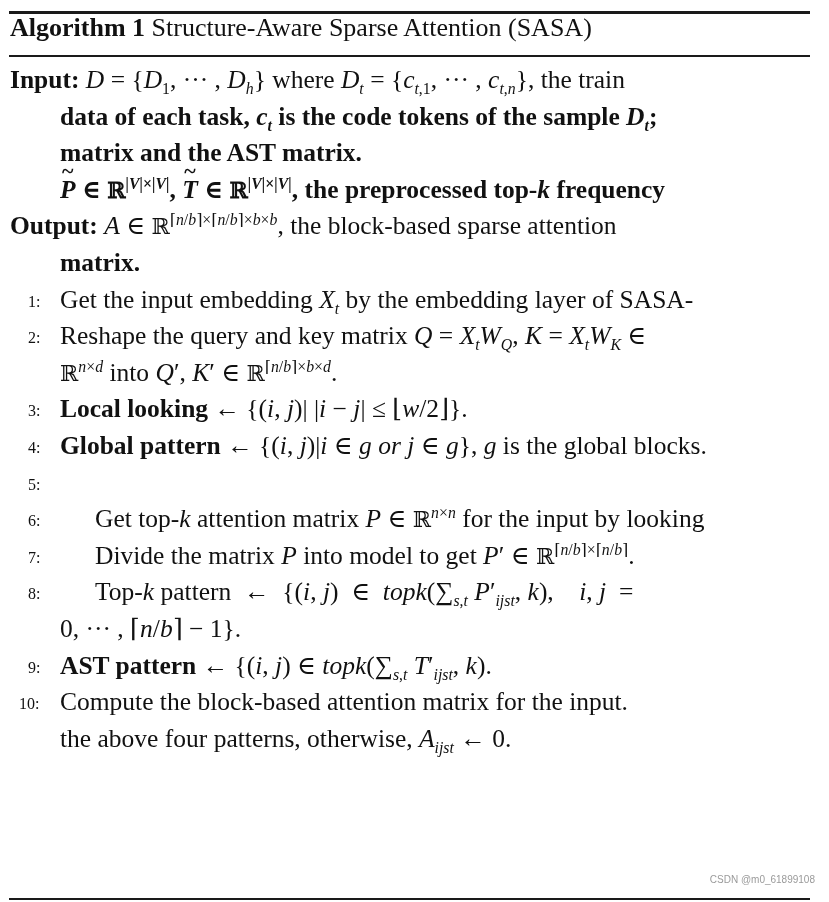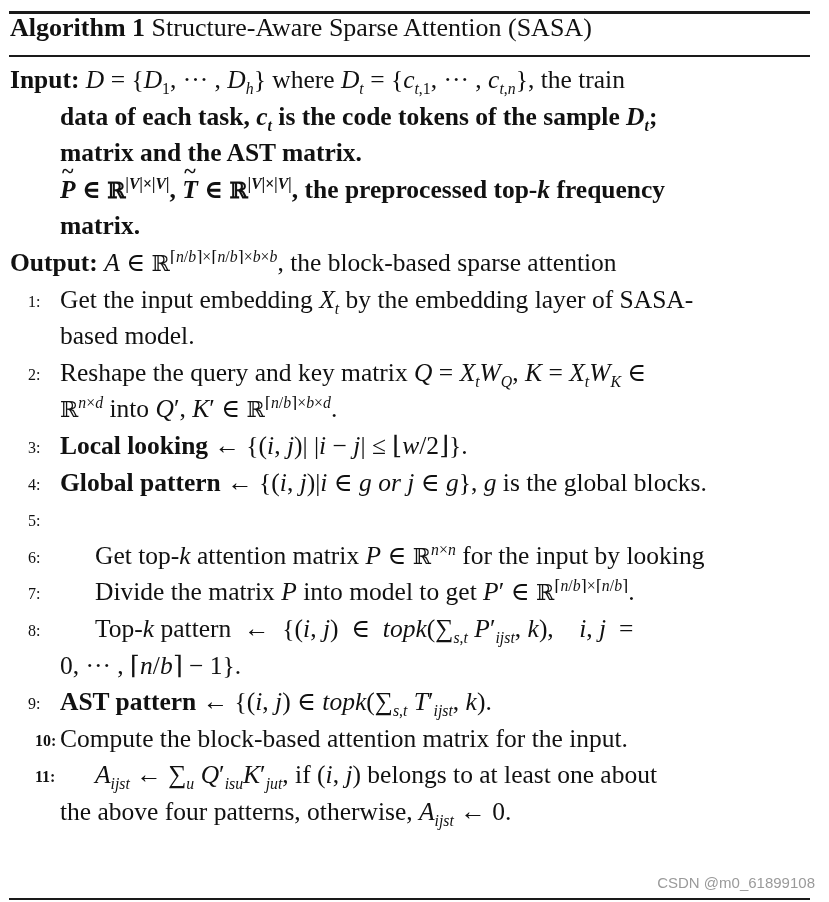--- a/index.html
+++ b/index.html
@@ -11,27 +11,27 @@
   .rule.bot { top:898px; height:1.5px; }
   .title { position:absolute; left:10px; top:8px; font-size:26px; line-height:40px; white-space:nowrap; }
   .title b { font-weight:bold; }
   .body { position:absolute; left:10px; top:62px; width:800px; font-size:25.5px; line-height:36.6px; }
   .line { position:relative; white-space:nowrap; height:36.6px; }
   .wrapline { padding-left:50px;font-weight:bold; }
   .kw { font-weight:bold; }
   .lnum { position:absolute; font-size:16px; top:2px; }
   .step { padding-left:50px; }
   .step .lnum { left:18px; }
-  .step.two .lnum { left:25px;font-weight:bold; }
+  .step.two .lnum { left:9px; }
   .ind { padding-left:85px; }
   i, .m { font-style:italic; }
   .bb { font-style:normal; font-family:"DejaVu Serif",serif; font-size:22px; }
   sup, sub { font-size:62%; line-height:0; }
   .watermark { position:absolute; right:14px; top:874px; font-family:"Liberation Sans","DejaVu Sans",sans-serif;
-               font-size:15px; color:#9a9a9a; }
+               font-size:10px; color:#9a9a9a; }
   .tilde { position:relative; display:inline-block; }
   .tilde::before { content:"~"; position:absolute; top:-19px; left:2px; font-size:22px; font-style:normal; }
 </style>
 </head>
 <body>
 
 <div class="rule top"></div>
 <div class="title">
   <b>Algorithm 1</b>
   <span>Structure-Aware Sparse Attention (SASA)</span>
@@ -47,34 +47,31 @@
   <div class="line wrapline">
     <span>data of each task, </span><i>c<sub>t</sub></i><span> is the code tokens of the sample </span><i>D<sub>t</sub></i>;
   </div>
   <div class="line wrapline">
     <span>matrix and the AST matrix.</span>
   </div>
   <div class="line wrapline">
     <i class="tilde">P</i> ∈ <span class="bb">ℝ</span><sup><i>|V|</i>×<i>|V|</i></sup>, <i class="tilde">T</i> ∈ <span class="bb">ℝ</span><sup><i>|V|</i>×<i>|V|</i></sup><span>, the preprocessed top-</span><i>k</i><span> frequency</span>
   </div>
 
-  <div class="line wrapline">
-    <span>matrix.</span>
-  </div>
   <div class="line">
     <span class="kw">Output:</span>
     <i>A</i> ∈ <span class="bb">ℝ</span><sup>⌈<i>n</i>/<i>b</i>⌉×⌈<i>n</i>/<i>b</i>⌉×<i>b</i>×<i>b</i></sup><span>, the block-based sparse attention</span>
+  </div>
+  <div class="line wrapline">
+    <span>matrix.</span>
   </div>
 
   <div class="line step">
     <span class="lnum">1:</span>
     <span>Get the input embedding </span><i>X<sub>t</sub></i><span> by the embedding layer of SASA-</span>
-  </div>
-  <div class="line step">
-    <span>based model.</span>
   </div>
 
   <div class="line step">
     <span class="lnum">2:</span>
     <span>Reshape the query and key matrix </span><i>Q</i> = <i>X<sub>t</sub>W<sub>Q</sub></i>, <i>K</i> = <i>X<sub>t</sub>W<sub>K</sub></i> ∈
   </div>
   <div class="line step">
     <span class="bb">ℝ</span><sup><i>n</i>×<i>d</i></sup><span> into </span><i>Q</i>′, <i>K</i>′ ∈ <span class="bb">ℝ</span><sup>⌈<i>n</i>/<i>b</i>⌉×<i>b</i>×<i>d</i></sup>.
   </div>
 
@@ -113,23 +110,19 @@
   <div class="line step">
     <span class="lnum">9:</span>
     <span class="kw">AST pattern</span> ← {(<i>i</i>, <i>j</i>) ∈ <i>topk</i>(∑<sub><i>s</i>,<i>t</i></sub> <i>T</i>′<sub><i>ijst</i></sub>, <i>k</i>).
   </div>
 
   <div class="line step two">
     <span class="lnum">10:</span>
     <span>Compute the block-based attention matrix for the input.</span>
   </div>
 
-  <div class="line step two ind">
-    <span class="lnum">11:</span>
-    <i>A<sub>ijst</sub></i> ← ∑<sub><i>u</i></sub> <i>Q</i>′<sub><i>isu</i></sub><i>K</i>′<sub><i>jut</i></sub><span>, if </span>(<i>i</i>, <i>j</i>)<span> belongs to at least one about</span>
-  </div>
   <div class="line step">
     <span>the above four patterns, otherwise, </span><i>A<sub>ijst</sub></i> ← 0.
   </div>
 </div>
 
 <div class="watermark">CSDN @m0_61899108</div>
 <div class="rule bot"></div>
 
 </body></html>

